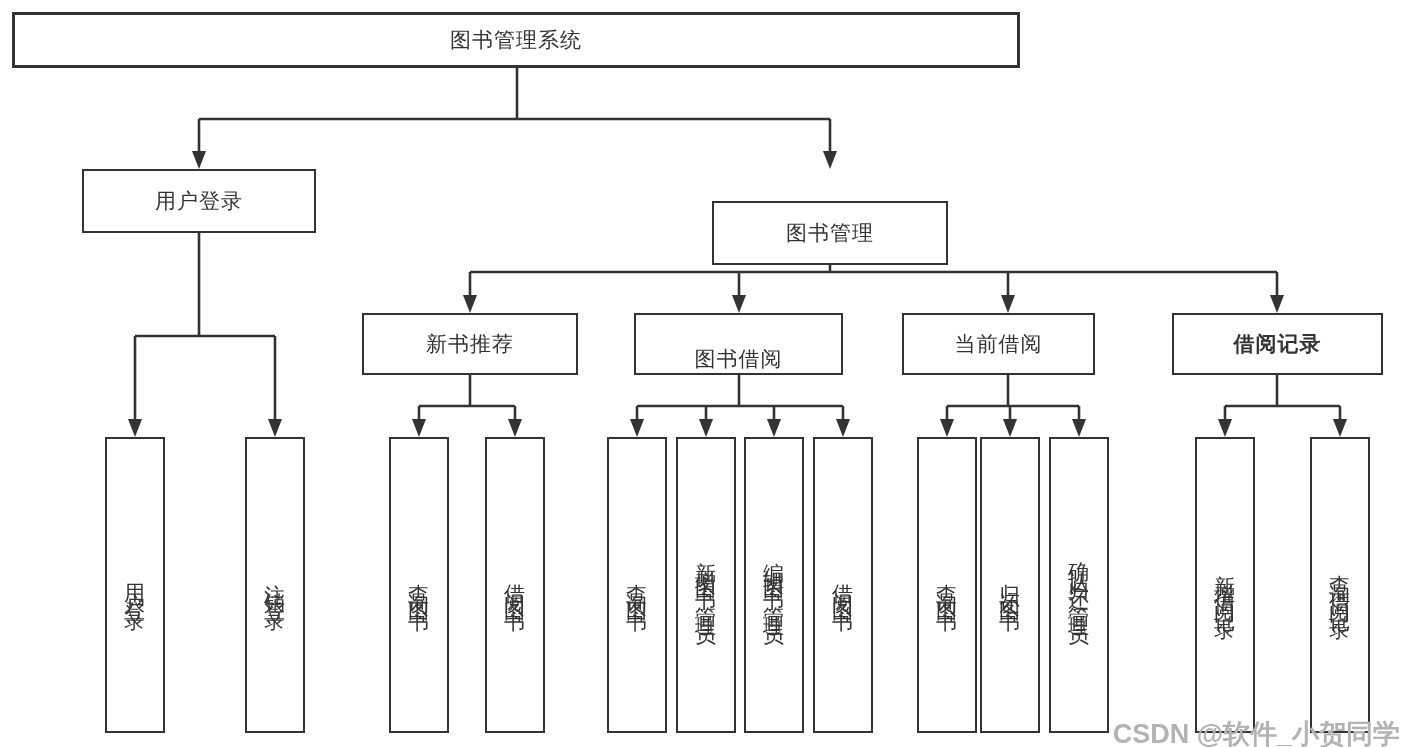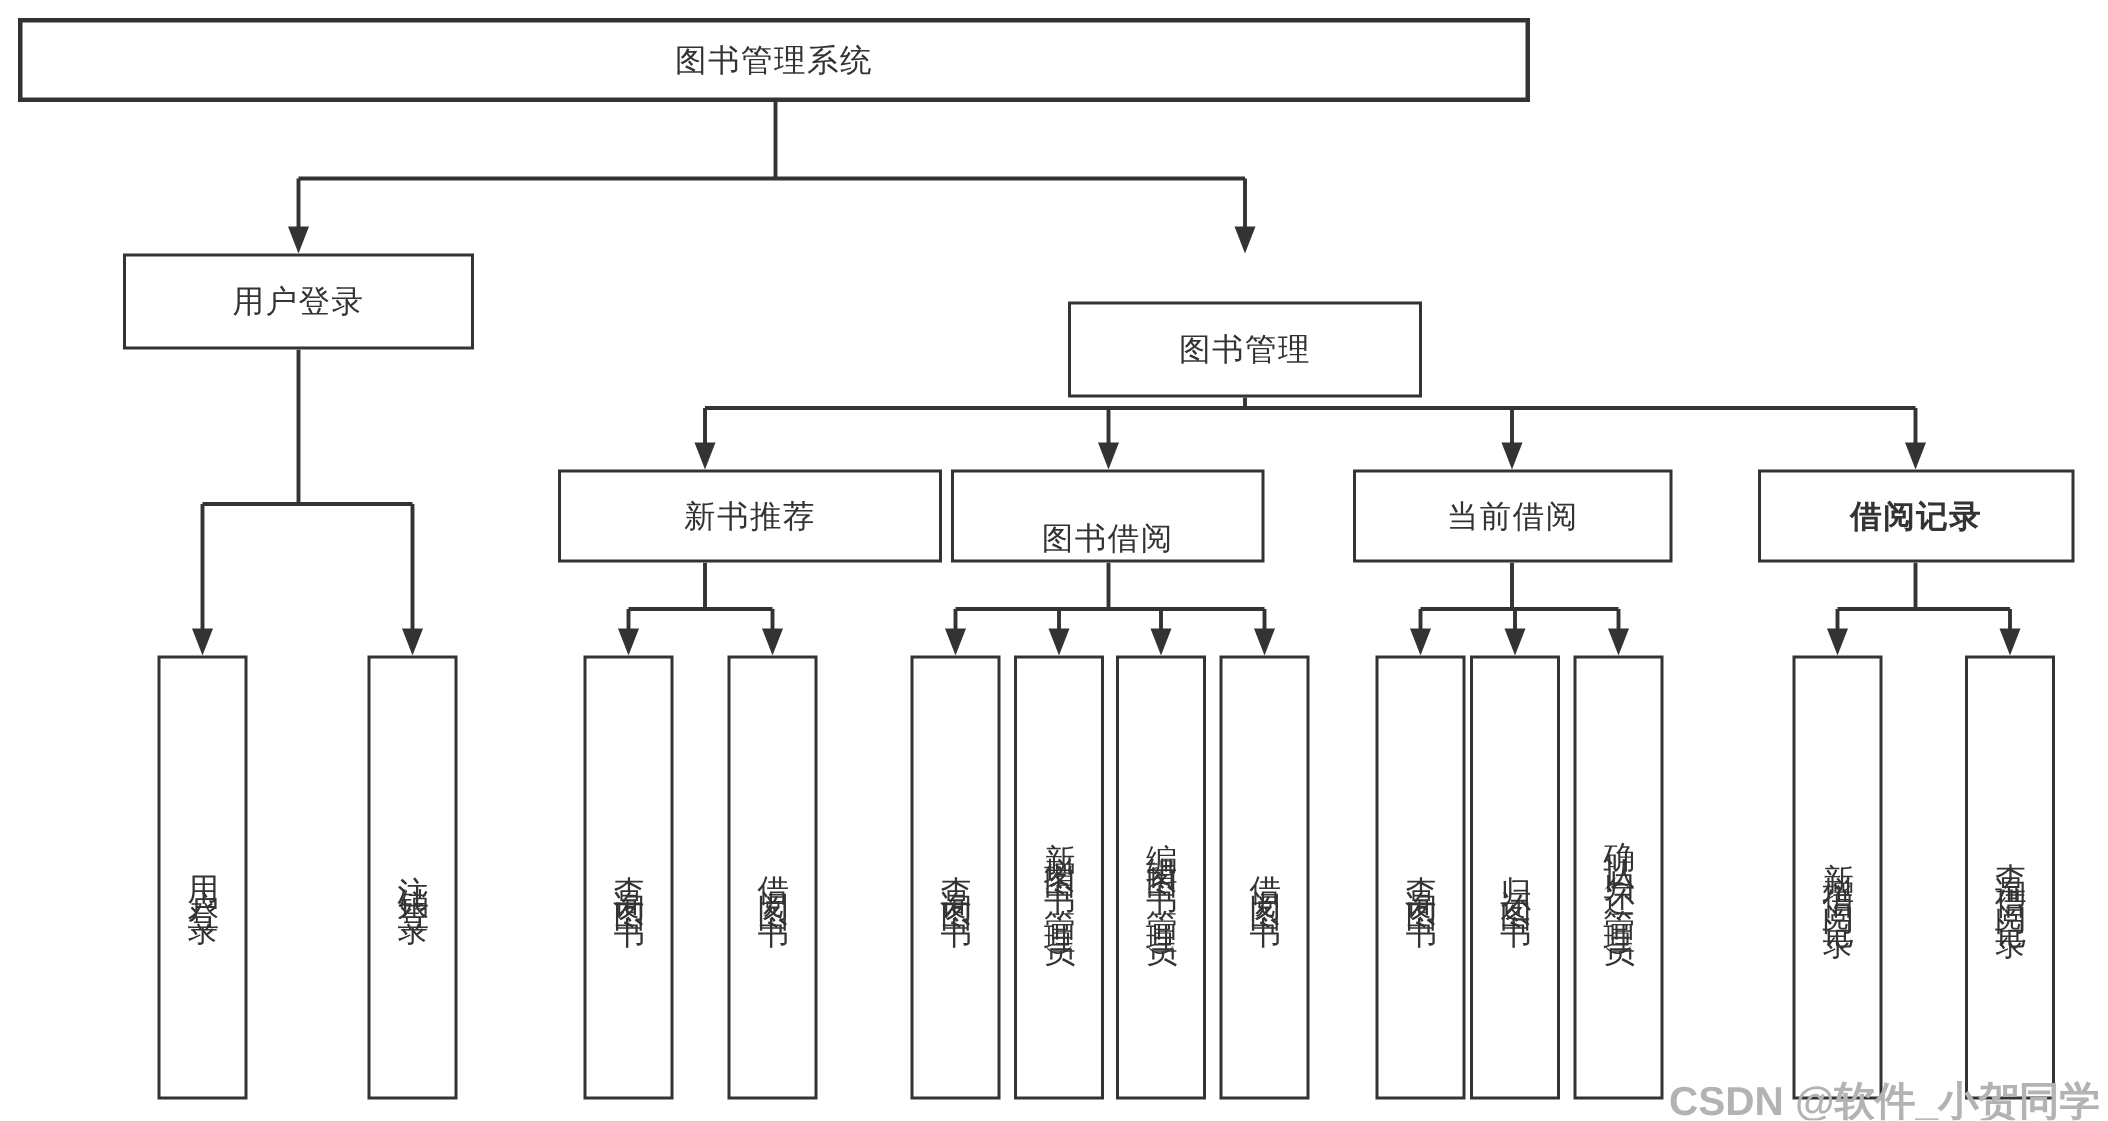--- a/index.html
+++ b/index.html
@@ -59,23 +59,23 @@
     line-height: 1;
     letter-spacing: 9px;
     color: var(--text);
     white-space: nowrap;
   }
   
   .root        { left: 12px;   top: 12px;  width: 1008px; height: 56px; }
   .n-user-login{ left: 82px;   top: 169px; width: 234px;  height: 64px; }
   .n-book-mgmt { left: 712px;  top: 169px; width: 236px;  height: 64px; margin-top: 32px; }
   .lvl3        { top: 313px;   height: 62px; }
-  .n-new-book  { left: 372px;  width: 256px; }
+  .n-new-book  { left: 362px;  width: 216px; }
   .n-borrowing { left: 634px;  width: 209px; align-items: flex-end; }
-  .n-current   { left: 902px;  width: 213px; }
+  .n-current   { left: 902px;  width: 193px; }
   .n-records   { left: 1172px; width: 211px; font-weight: bold; }
   .leaf-1  { left: 105px; }
   .leaf-2  { left: 245px; }
   .leaf-3  { left: 389px; }
   .leaf-4  { left: 485px; }
   .leaf-5  { left: 607px; }
   .leaf-6  { left: 676px; }
   .leaf-7  { left: 744px; }
   .leaf-8  { left: 813px; }
   .leaf-9  { left: 917px; }

